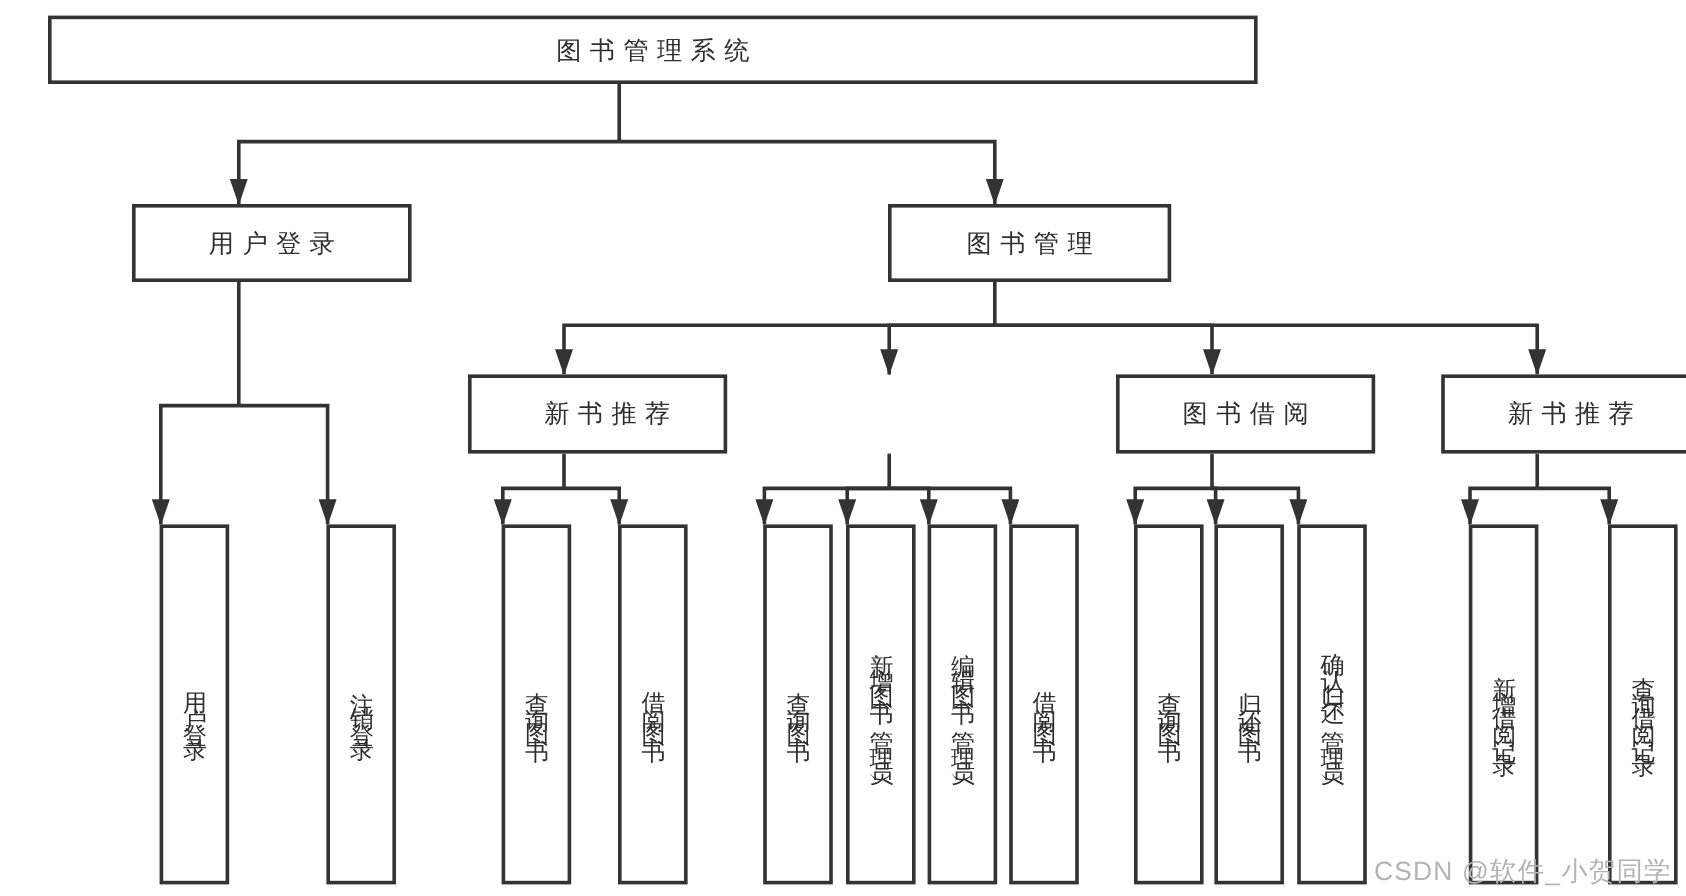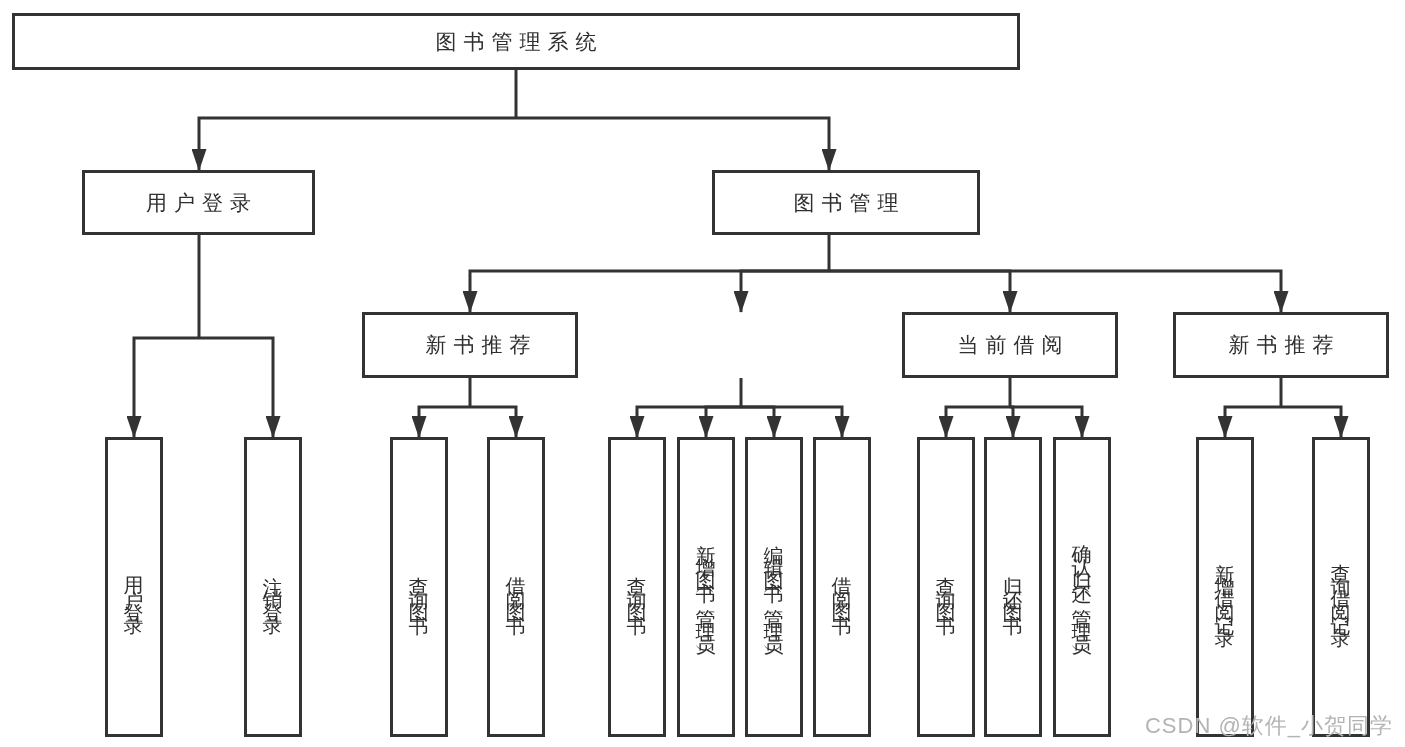--- a/index.html
+++ b/index.html
@@ -6,30 +6,31 @@
   #stage {
     position:relative; width:1405px; height:747px; background:#ffffff;
     font-family:"Liberation Sans", sans-serif; overflow:hidden;
   }
   #wires { position:absolute; left:0; top:0; z-index:1; }
   .box {
     position:absolute; box-sizing:border-box; z-index:2;
     border:3px solid #333333; background:#ffffff; color:#2f2f2f;
     display:flex; align-items:center; justify-content:center;
     text-align:center;
+    margin-left:28px;
   }
   .hlabel { font-size:21px; letter-spacing:7px; text-indent:7px; white-space:nowrap; }
   .vert {
     writing-mode:vertical-lr; text-orientation:mixed;
     font-size:20px; letter-spacing:13px; line-height:1;
   }
   
   .root  { left:12px;   top:13px;  width:1008px; height:57px; }
   .l2a   { left:82px;   top:170px; width:233px;  height:65px; }
-  .l2b   { left:712px;  top:170px; width:268px;  height:65px; }
+  .l2b   { left:712px;  top:170px; width:236px;  height:65px; }
   .l3    { top:312px; width:216px; height:66px; }
   .l3a   { left:362px;padding-left:16px; }  .l3b { left:633px; }  .l3c { left:902px; }  .l3d { left:1173px; }
   .leaf  { top:437px; width:58px; height:300px; }
   .f1a { left:105px; } .f1b { left:244px; }
   .f2a { left:390px; } .f2b { left:487px; }
   .f3a { left:608px; } .f3b { left:677px; } .f3c { left:745px; } .f3d { left:813px; }
   .f4a { left:917px; } .f4b { left:984px; } .f4c { left:1053px; }
   .f5a { left:1196px; } .f5b { left:1312px; }
   #watermark {
     position:absolute; z-index:3; right:12px; top:711px;
@@ -83,21 +84,21 @@
       <path d="M1281 407 H1341 V437" marker-end="url(#arr)"></path>
     </g>
   </svg>
 
   <div class="box root hlabel">图书管理系统</div>
 
   <div class="box l2a hlabel">用户登录</div>
   <div class="box l2b hlabel">图书管理</div>
 
   <div class="box l3 l3a hlabel">新书推荐</div>
-  <div class="box l3 l3c hlabel">当前借阅</div>
+  <div class="box l3 l3c hlabel">图书借阅</div>
   <div class="box l3 l3d hlabel">新书推荐</div>
 
   <div class="box leaf f1a vert">用户登录</div>
   <div class="box leaf f1b vert">注销登录</div>
 
   <div class="box leaf f2a vert">查询图书</div>
   <div class="box leaf f2b vert">借阅图书</div>
 
   <div class="box leaf f3a vert">查询图书</div>
   <div class="box leaf f3b vert">新增图书（管理员）</div>

